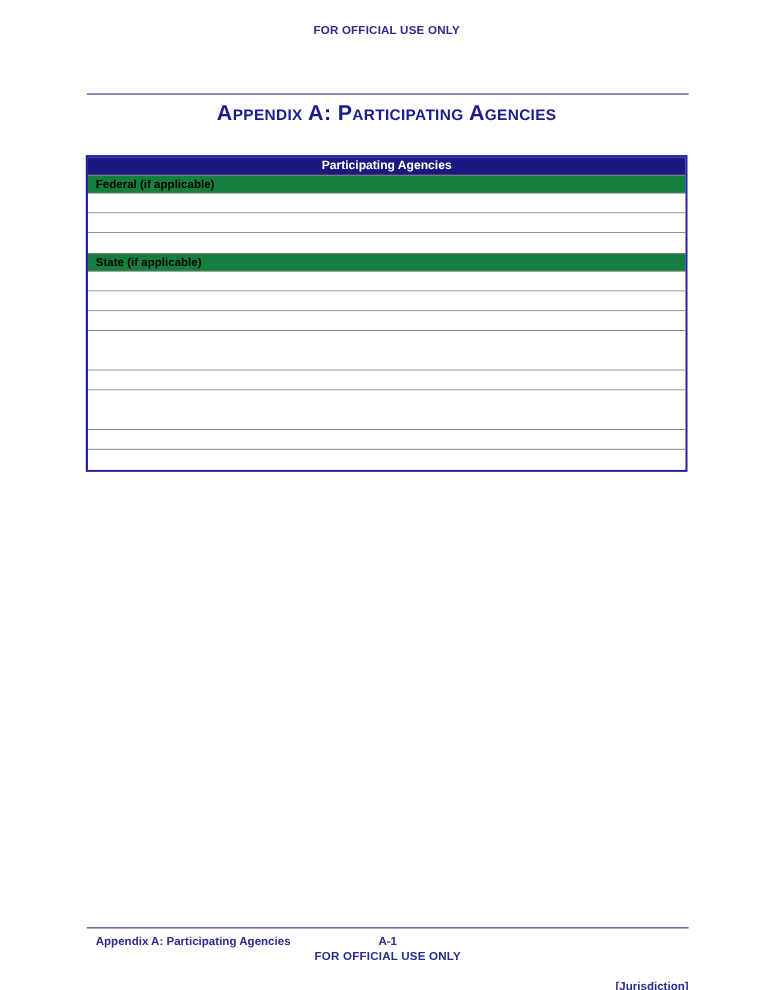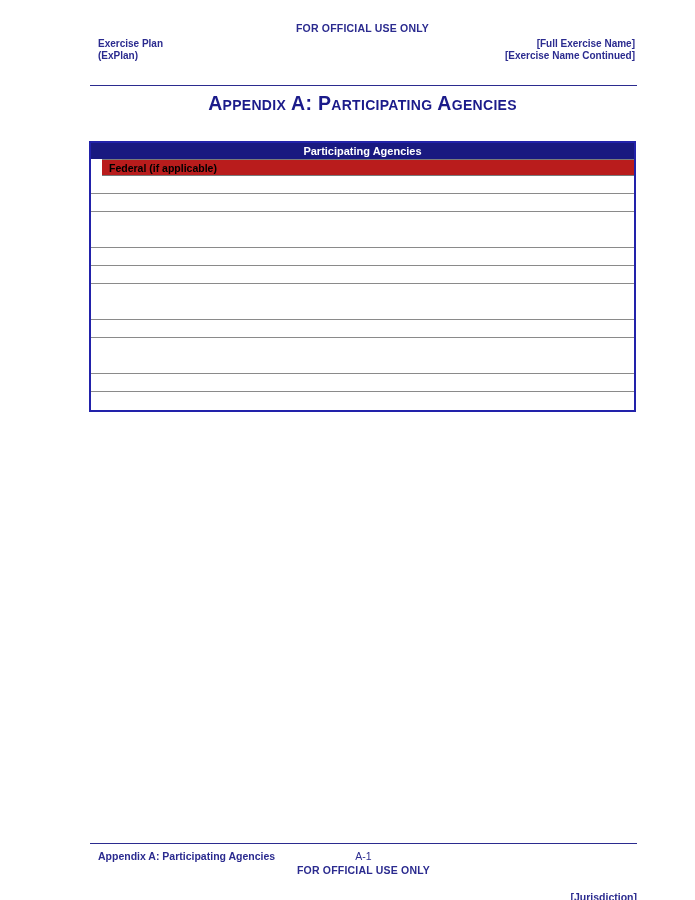--- a/index.html
+++ b/index.html
@@ -11,21 +11,21 @@
     width: 695px;
     height: 900px;
     position: relative;
     font-family: "Liberation Sans", sans-serif;
     color: #000000;
     overflow: hidden;
   }
 
   .page {
     position: absolute;
-    left: 15px; top: 0;
+    left: 4px; top: 0;
     width: 624px;
     height: 900px;
   }
 
   
   .doc-header {
     position: absolute;
     left: 75px;
     top: 22px;
     width: 545px;
@@ -122,31 +122,30 @@
     background: #191980;
     color: #ffffff;
     font-size: 11px;
     font-weight: bold;
     text-align: center;
     height: 16px;
     line-height: 16px;
     box-sizing: border-box;
   }
   .sec-head {
-    background: #b91c1c;
+    background: #15803d;
     color: #000000;
     font-size: 10.5px;
     font-weight: bold;
     height: 17px;
     line-height: 17px;
     padding-left: 7px;
     box-sizing: border-box;
     border-top: 1.5px solid #7a7a7a;
     border-bottom: 1.5px solid #7a7a7a;
-    margin-left: 11px;
   }
   .blank-row {
     background: #ffffff;
     height: 18px;
     box-sizing: border-box;
     border-bottom: 1.2px solid #8a8a8a;
   }
   .blank-row.last-in-sec {
     border-bottom: none;
   }
@@ -183,21 +182,21 @@
     color: #2b2b8f;
     line-height: 14px;
   }
   .footer-center {
     position: absolute;
     left: 0;
     top: 0;
     width: 547px;
     text-align: center;
     font-size: 10.5px;
-    font-weight: normal;
+    font-weight: bold;
     color: #2b2b8f;
     line-height: 14px;
   }
   .footer-right {
     position: absolute;
     right: 0;
     top: 0;
     font-size: 10.5px;
     font-weight: bold;
     color: #2b2b8f;
@@ -217,43 +216,34 @@
     letter-spacing: 0.2px;
   }
 </style>
 </head>
 <body>
 
 <div class="page">
 
   <div class="doc-header">
     <div class="fouo-top">FOR OFFICIAL USE ONLY</div>
-    <div class="header-row">
-      <div class="header-left">
-        <div>Exercise Plan</div>
-        <div>(ExPlan)</div>
-      </div>
-      <div class="header-right">
-        <div>[Full Exercise Name]</div>
-        <div>[Exercise Name Continued]</div>
-      </div>
-    </div>
   </div>
   <div class="header-rule"></div>
 
   <div class="appendix-title">Appendix A: Participating Agencies</div>
 
 
   <div class="agencies-table">
     <div class="tbl-head">Participating Agencies</div>
     <div id="table-body">
         <div class="sec-head">Federal (if applicable)</div>
         <div class="blank-row"></div>
         <div class="blank-row"></div>
         <div class="blank-row last-in-sec"></div>
+        <div class="sec-head">State (if applicable)</div>
         <div class="blank-row"></div>
         <div class="blank-row"></div>
         <div class="blank-row"></div>
         <div class="blank-row last-in-sec"></div>
         <div class="blank-row"></div>
         <div class="blank-row"></div>
         <div class="blank-row last-in-sec"></div>
         <div class="blank-row"></div>
         <div class="blank-row"></div>
         <div class="blank-row last-in-sec table-end"></div>

